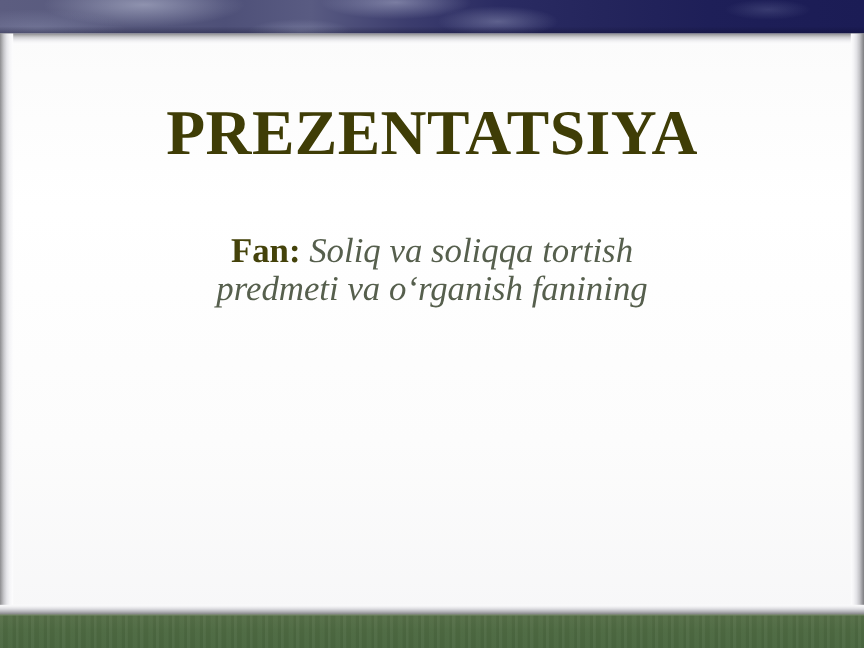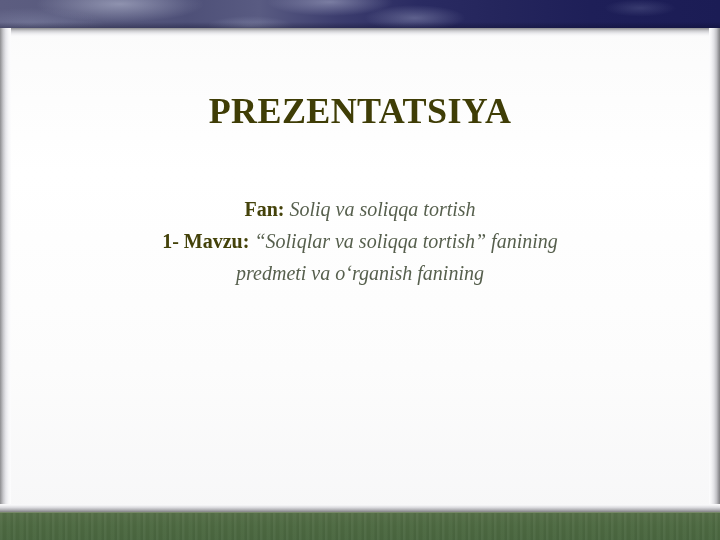--- a/index.html
+++ b/index.html
@@ -116,35 +116,35 @@
   }
 
   .slide-title {
     position: absolute;
     left: 0;
     top: 52px;
     width: 698px;
     text-align: center;
     font-family: "Liberation Serif", serif;
     font-weight: bold;
-    font-size: 36px;
+    font-size: 53px;
     line-height: 44px;
     letter-spacing: 0.4px;
     color: #3f3d06;
     white-space: nowrap;
   }
 
   .body-block {
     position: absolute;
     left: 30px;
     top: 156px;
     width: 638px;
     text-align: center;
     font-family: "Liberation Serif", serif;
-    font-size: 20px;
+    font-size: 29px;
     line-height: 32px;
     color: #565f4d;
   }
   .body-line { display: block; }
   .lbl {
     font-weight: bold;
     font-style: normal;
     color: #44420a;
   }
   .it {
@@ -168,21 +168,20 @@
     <div class="bevel-bottom"></div>
 
     <div class="content">
 
       <div class="slide-title">PREZENTATSIYA</div>
 
       <div class="body-block">
 
         <span class="body-line"><span class="lbl">Fan: </span><span class="it">Soliq va soliqqa tortish</span></span>
 
-        <span class="body-line"><span class="lbl">1- Mavzu: </span><span class="it">“Soliqlar va soliqqa tortish” fanining</span></span>
 
         <span class="body-line"><span class="it">predmeti va o‘rganish fanining</span></span>
 
       </div>
     </div>
   </div>
 
   <div class="grass-top-hl"></div>
   <div class="grass"></div>
 

